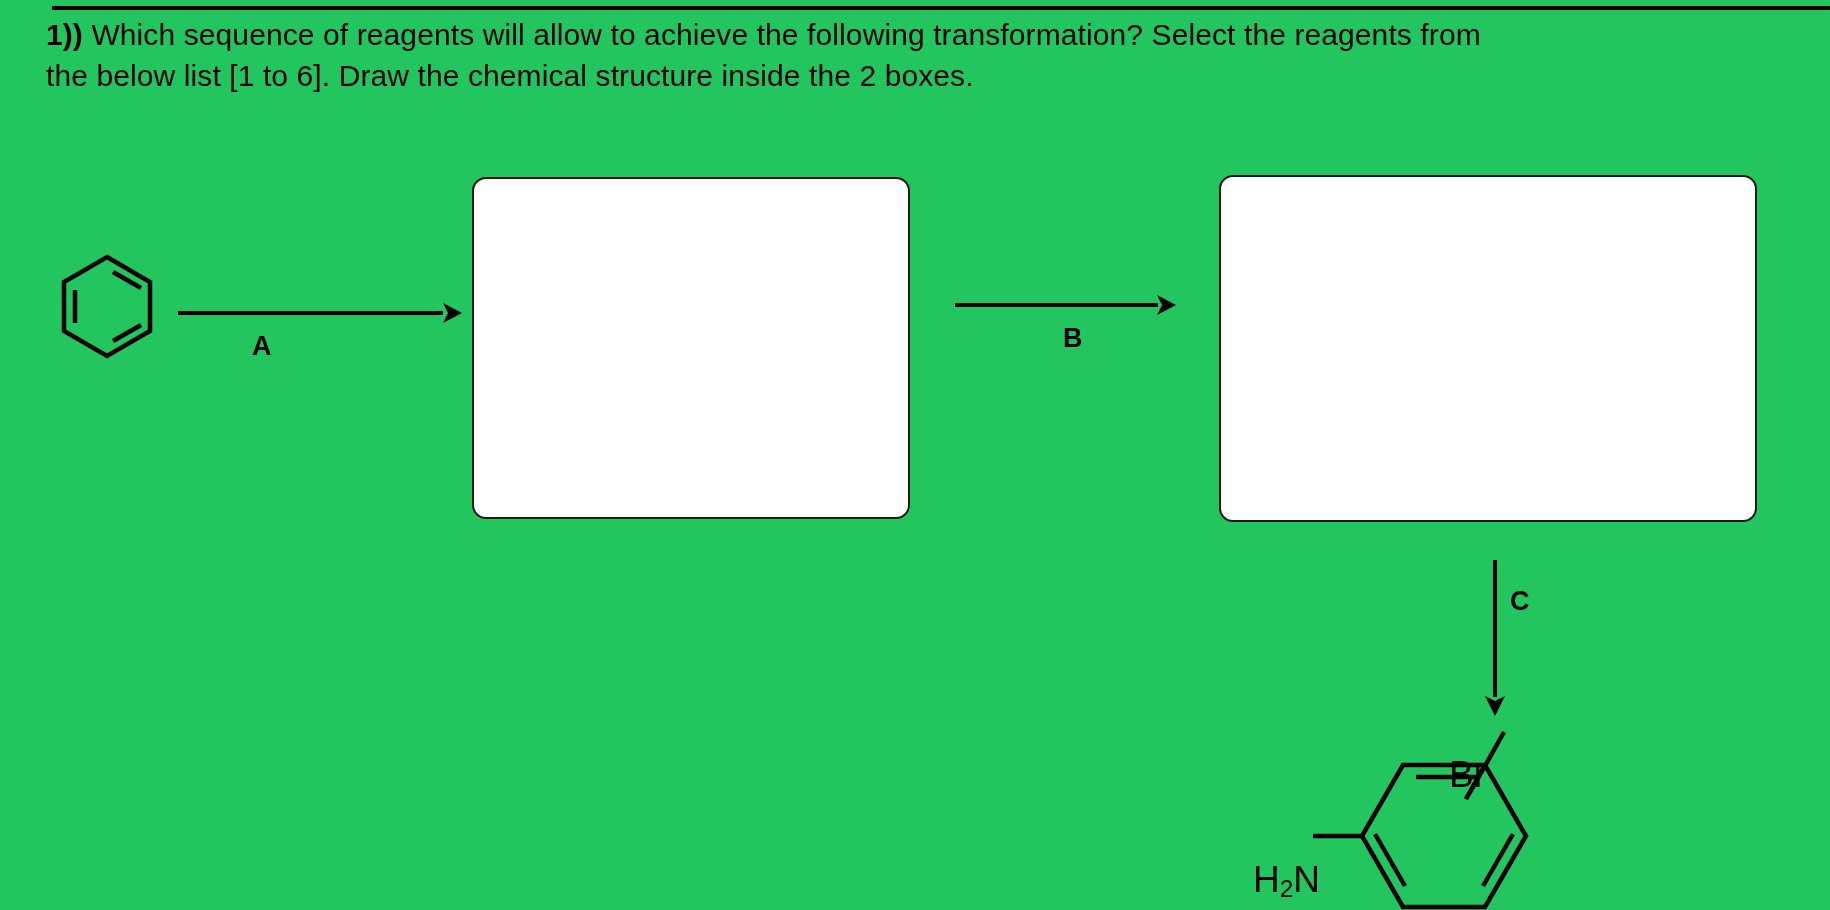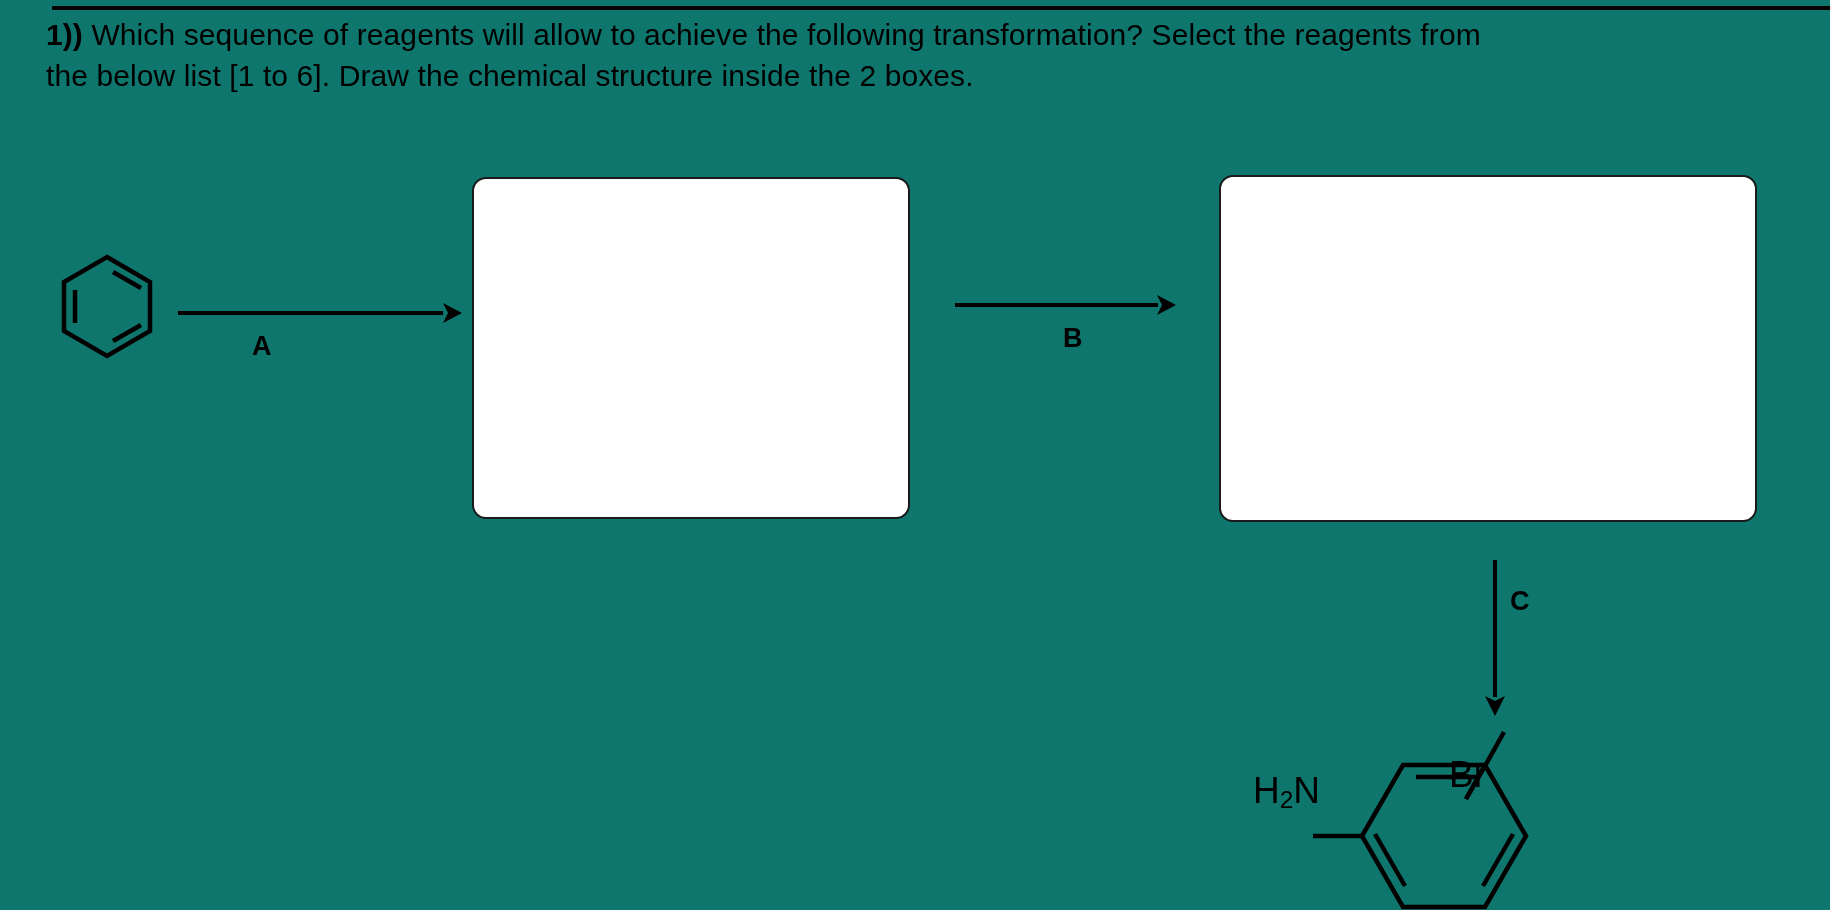--- a/index.html
+++ b/index.html
@@ -9,21 +9,21 @@
     background: #ffffff;
   }
   body {
     font-family: "Liberation Sans", sans-serif;
     color: #000000;
   }
   #page {
     position: relative;
     width: 1830px;
     height: 910px;
-    background: #0f766e;
+    background: #22c55e;
     overflow: hidden;
   }
   
   #top-rule {
     position: absolute;
     left: 52px;
     top: 6px;
     width: 1778px;
     height: 4px;
     background: #000000;
@@ -106,21 +106,21 @@
     font-family: "Liberation Sans", sans-serif;
     font-size: 37px;
     color: #000000;
     line-height: 1;
     white-space: nowrap;
   }
   .atom-label sub {
     font-size: 0.66em;
     vertical-align: -0.22em;
   }
-  #label-nh2 { left: 1253px; top: 772px; }
+  #label-nh2 { left: 1253px; top: 861px; }
   #label-br  { left: 1449px; top: 756px; }
 </style>
 </head>
 <body>
 
 <div id="page">
 
   <div id="top-rule"></div>
 
   <div id="question-text">

